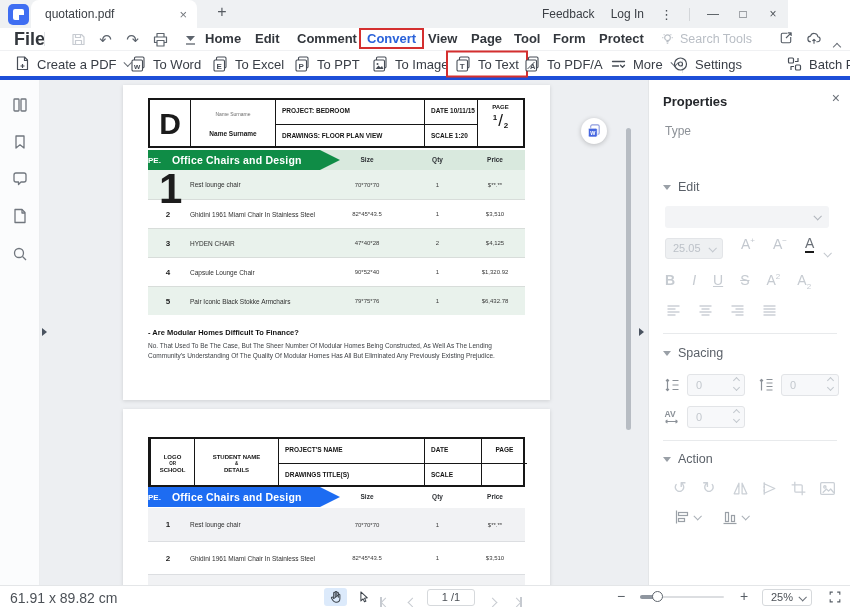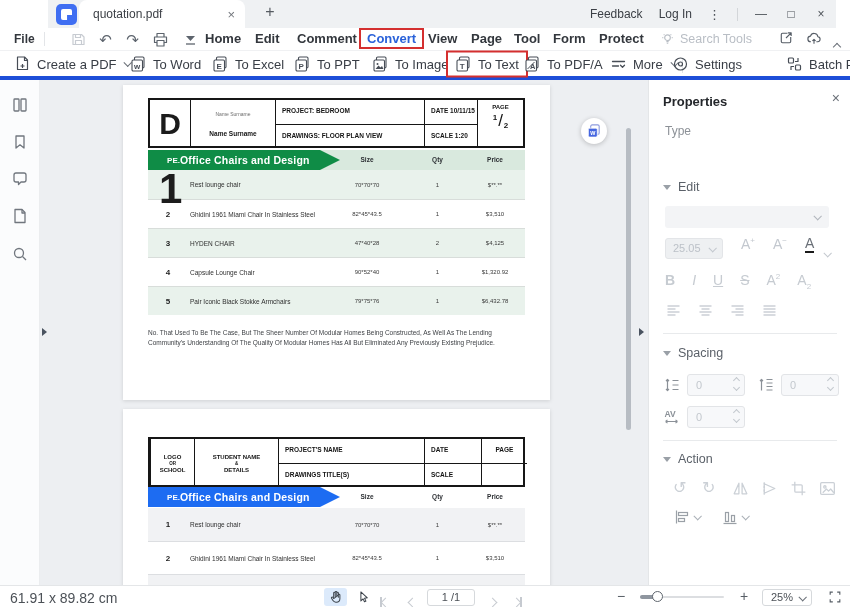--- a/index.html
+++ b/index.html
@@ -2,38 +2,38 @@
 <html><head>
 <meta charset="utf-8">
 <style>
   * { box-sizing: border-box; margin: 0; padding: 0; }
   html,body { width:850px; height:607px; overflow:hidden; }
   body { font-family:"Liberation Sans","DejaVu Sans",sans-serif; background:#fff; color:#33373d; }
   .app { position:relative; width:850px; height:607px; overflow:hidden; }
   svg { display:block; }
 
   
-  .titlebar { position:absolute; left:0; top:0; width:788px; height:28px; background:#eff1f3;margin-left:48px; }
+  .titlebar { position:absolute; left:0; top:0; width:788px; height:28px; background:#eff1f3; }
   .app-logo { position:absolute; left:8px; top:4px; width:21px; height:21px; border-radius:5px; background:#3f6ef2; }
   .app-logo i { position:absolute; left:5px; top:5px; width:11px; height:11px; background:#fff; border-radius:2px;
                 clip-path:polygon(0 0,100% 0,100% 55%,55% 55%,55% 100%,0 100%); }
   .doc-tab { position:absolute; left:31px; top:0; width:166px; height:28px; background:#fff; border-radius:8px 8px 0 0;
              display:flex; align-items:center; padding:0 10px 0 14px; }
   .doc-tab .title { font-size:12px; color:#3c4046; flex:1; }
   .doc-tab .x { color:#73777d; font-size:13px; cursor:default; }
   .newtab { position:absolute; left:212px; top:3px; font-size:16px; color:#565b61; width:20px; text-align:center; }
   .tb-right { position:absolute; right:8px; top:0; height:28px; display:flex; align-items:center; gap:16px; font-size:12px; color:#3c4046; }
   .tb-right .winbtn { font-size:12px; color:#4d5258; width:14px; text-align:center; }
   .tb-right .sep { width:1px; height:13px; background:#d3d6d9; }
   .dots { font-size:13px; color:#4d5258; }
 
   
   .menubar { position:absolute; left:0; top:28px; width:850px; height:23px; background:#fff; border-bottom:1px solid #f0f1f3; }
   .menubar .abs { position:absolute; top:0; height:22px; display:flex; align-items:center; }
-  .file-label { left:14px; font-size:12px; font-weight:bold; color:#33373d;text-align:center; }
+  .file-label { left:14px; font-size:18px; font-weight:bold; color:#33373d;text-align:center; }
   .mb-sep { position:absolute; left:44px; top:4px; width:1px; height:14px; background:#e3e5e8; }
   .qicon { position:absolute; top:3px; width:17px; height:17px; color:#5d646d; }
   .qicon.disabled { color:#c7cbd1; }
   .uglyph { font-size:15px; line-height:17px; text-align:center; width:17px; }
   .menu-item { position:absolute; top:0; height:22px; line-height:22px; font-size:13px; font-weight:bold; color:#33373d; }
   .menu-item.active { color:#2a62d9; border:2px solid #d42f2f; line-height:17px; height:21px; padding:0 6px; top:0; }
   .searchtools { position:absolute; left:660px; top:0; height:22px; display:flex; align-items:center; gap:5px; color:#b9bec5; font-size:12.5px; }
   .mb-righticons { position:absolute; right:10px; top:2px; display:flex; gap:12px; color:#565d66; }
 
   
@@ -77,21 +77,21 @@
   .frac .s { font-size:17px; font-weight:normal; margin:0 1px; }
   .frac .d { font-size:8px; transform:translateY(4px); }
 
   
   .banner { position:absolute; left:25px; width:377px; height:20px; }
   .banner.green { background:#d9e9de; }
   .banner .arrow { position:absolute; left:0; top:0; width:192px; height:100%;
                    clip-path:polygon(0 0,172px 0,192px 50%,172px 100%,0 100%); display:flex; align-items:center; }
   .banner.green .arrow { background:#0f8c46; }
   .banner.blue .arrow { background:#1d6cf2; }
-  .banner .pe { width:32px; text-align:right; font-size:8px; font-weight:bold; color:#fff; }
+  .banner .pe { width:24px; text-align:left; font-size:8px; font-weight:bold; color:#fff; }
   .banner .btitle { font-size:10.5px; font-weight:bold; color:#fff; letter-spacing:.2px; }
   .banner .col { position:absolute; top:0; height:100%; line-height:20px; text-align:center; font-size:6.5px; font-weight:bold; color:#2c2f33; }
   .col-size { left:176px; width:86px; } .col-qty { left:262px; width:55px; } .col-price { left:317px; width:60px; }
 
   
   .rows { position:absolute; left:25px; width:377px; }
   .drow { display:flex; align-items:center; border-top:1px solid #d8ddda; }
   .drow:first-child { border-top:none; }
   .p1 .drow { height:29px; }
   .p2 .drow { height:33px; border-top-color:#dcdee1; }
@@ -440,20 +440,21 @@
             <span class="c-no">5</span>
             <span class="c-item">Pair Iconic Black Stokke Armchairs</span>
               <span class="c-size">79*75*76</span>
               <span class="c-qty">1</span>
               <span class="c-price">$6,432.78</span>
           </div>
         </div>
         <div class="bignum">1</div>
 
         <div class="qa">
+          <h4>- Are Modular Homes Difficult To Finance?</h4>
           <p>No. That Used To Be The Case, But The Sheer Number Of Modular Homes Being Constructed, As Well As The Lending Community's Understanding Of The Quality Of Modular Homes Has All But Eliminated Any Previously Existing Prejudice.</p>
         </div>
       </div>
 
       <div class="page page2">
         <div class="hdr2">
           <div class="cell span2 stack3">
             <span class="b">LOGO</span>
               <span class="t">OR</span>
               <span class="b">SCHOOL</span>

